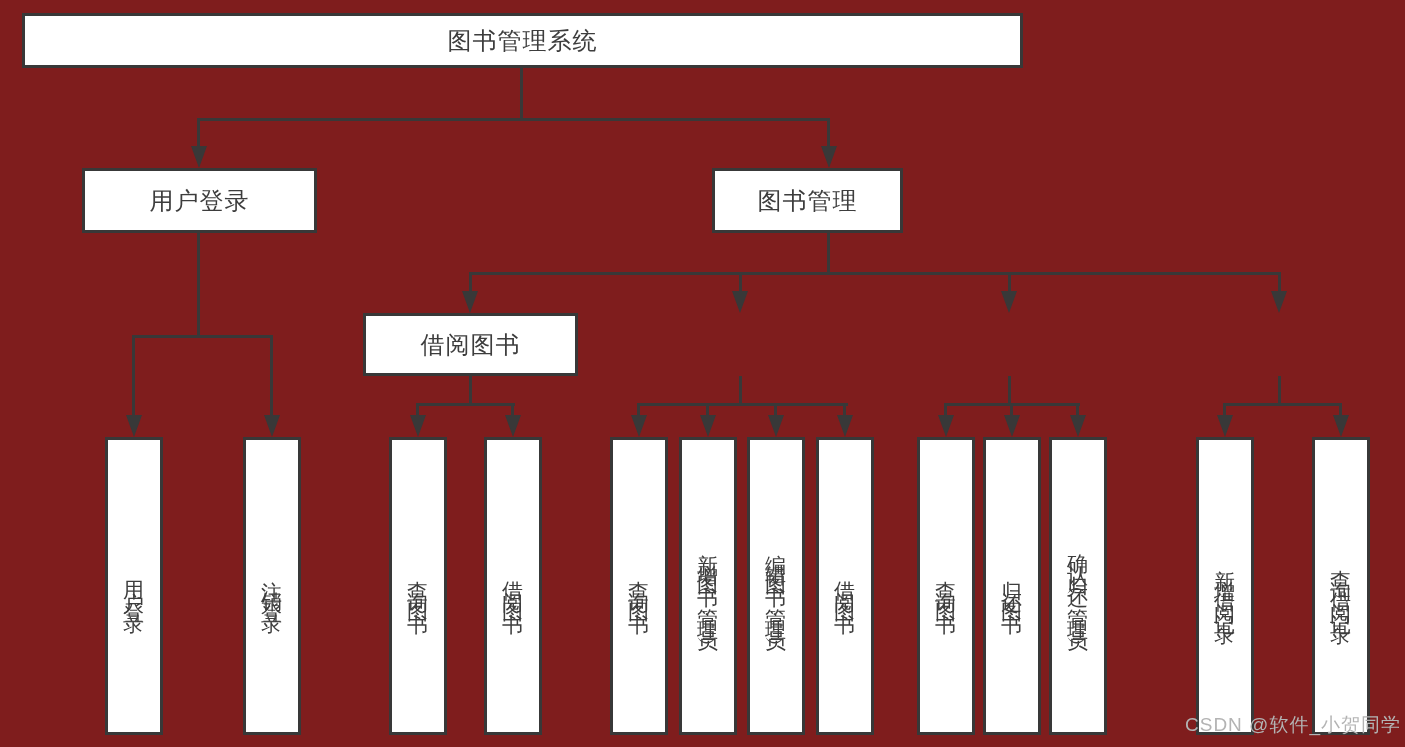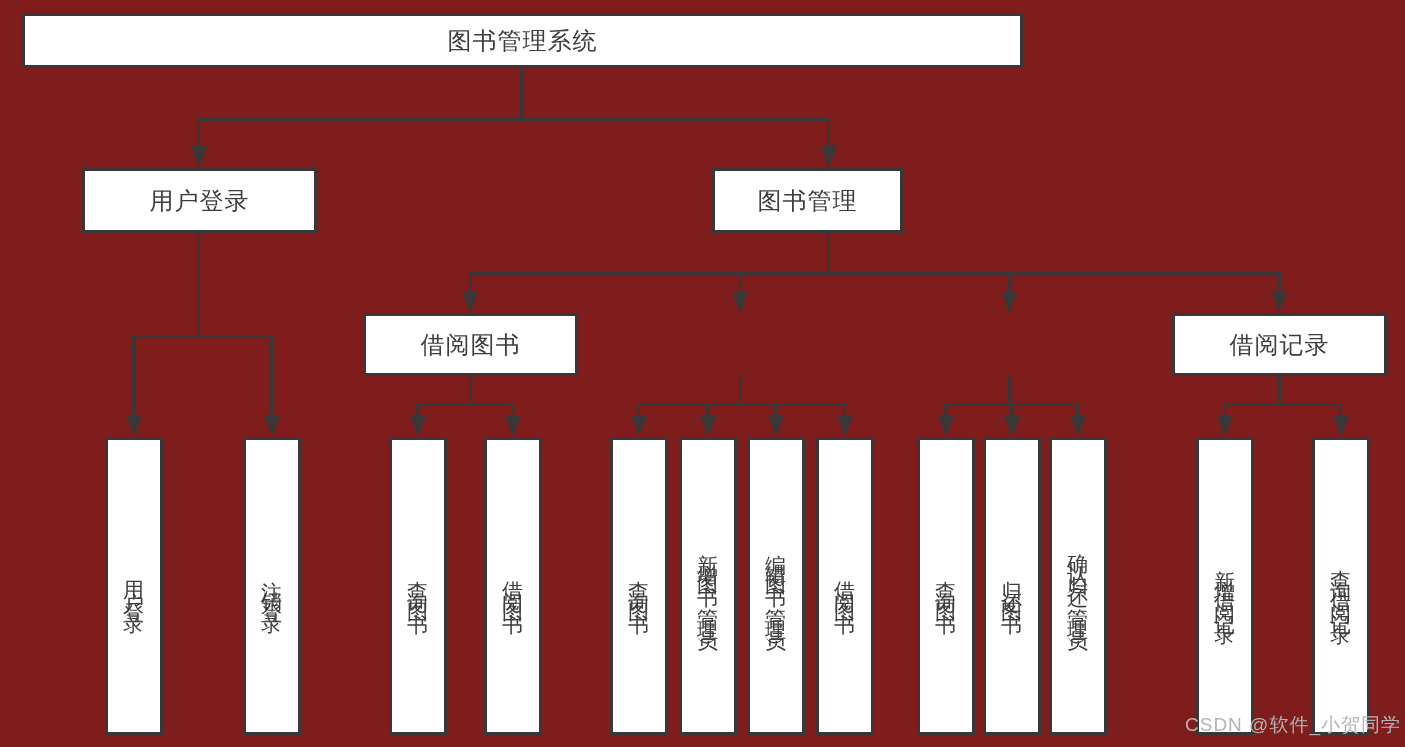--- a/index.html
+++ b/index.html
@@ -66,23 +66,20 @@
   <div class="ar" style="left:462px;top:291px;"></div>
   <div class="ln" style="left:739px;top:272px;width:3px;height:23px;"></div>
   <div class="ar" style="left:732px;top:291px;"></div>
   <div class="ln" style="left:1008px;top:272px;width:3px;height:23px;"></div>
   <div class="ar" style="left:1001px;top:291px;"></div>
   <div class="ln" style="left:1278px;top:272px;width:3px;height:23px;"></div>
   <div class="ar" style="left:1271px;top:291px;"></div>
 
   <div class="box hbox" style="left:363px;top:313px;width:215px;height:63px;">
     <span>借阅图书</span>
-  </div>
-  <div class="box hbox" style="left:1172px;top:313px;width:215px;height:63px;">
-    <span>借阅记录</span>
   </div>
 
   <div class="ln" style="left:469px;top:376px;width:3px;height:30px;"></div>
   <div class="ln" style="left:416px;top:403px;width:99px;height:3px;"></div>
   <div class="ln" style="left:739px;top:376px;width:3px;height:30px;"></div>
   <div class="ln" style="left:637px;top:403px;width:211px;height:3px;"></div>
   <div class="ln" style="left:1008px;top:376px;width:3px;height:30px;"></div>
   <div class="ln" style="left:944px;top:403px;width:136px;height:3px;"></div>
   <div class="ln" style="left:1278px;top:376px;width:3px;height:30px;"></div>
   <div class="ln" style="left:1223px;top:403px;width:119px;height:3px;"></div>

